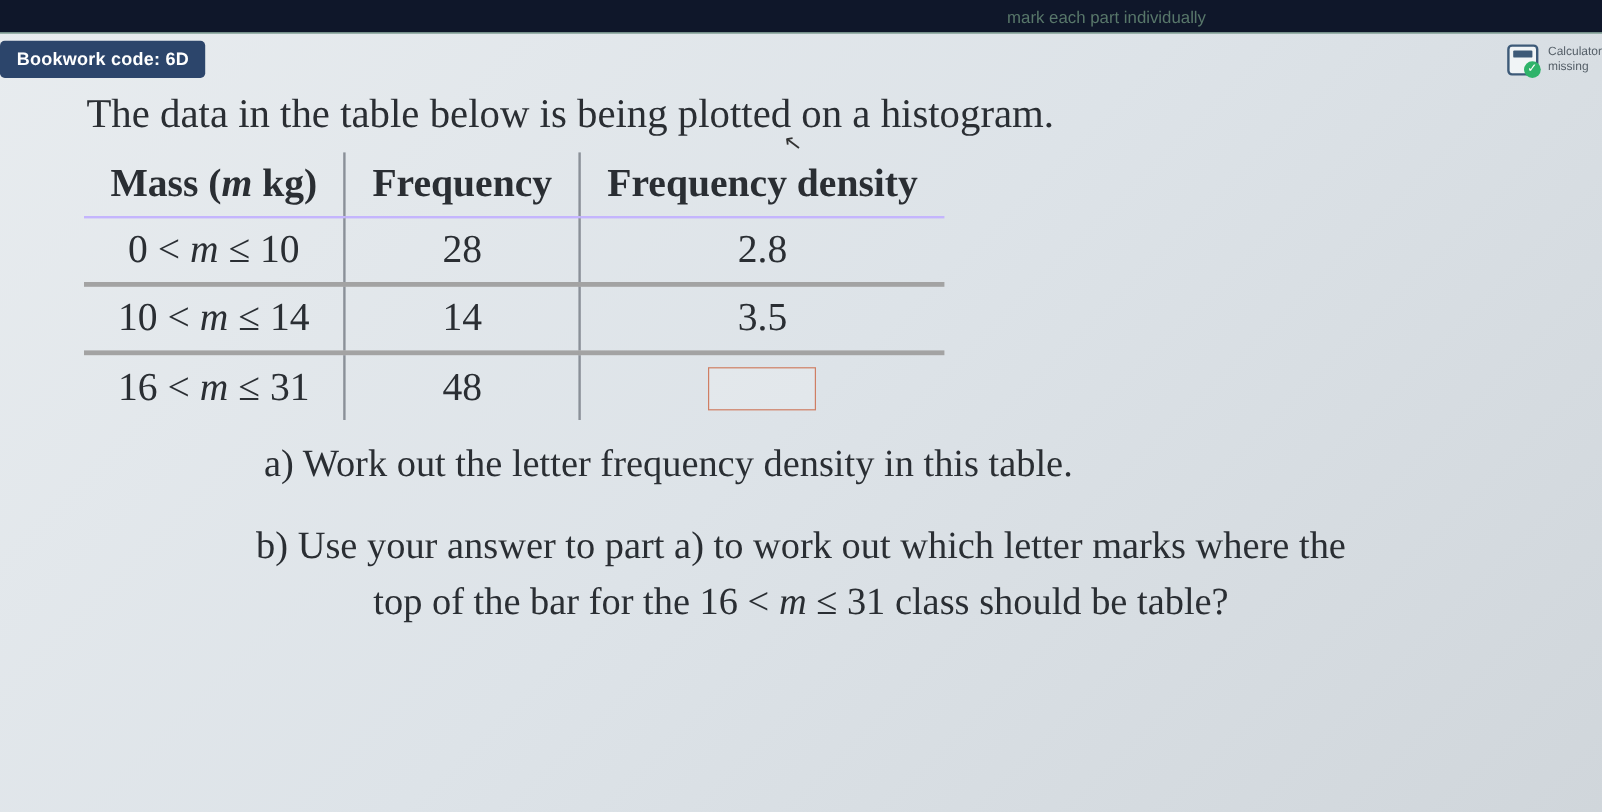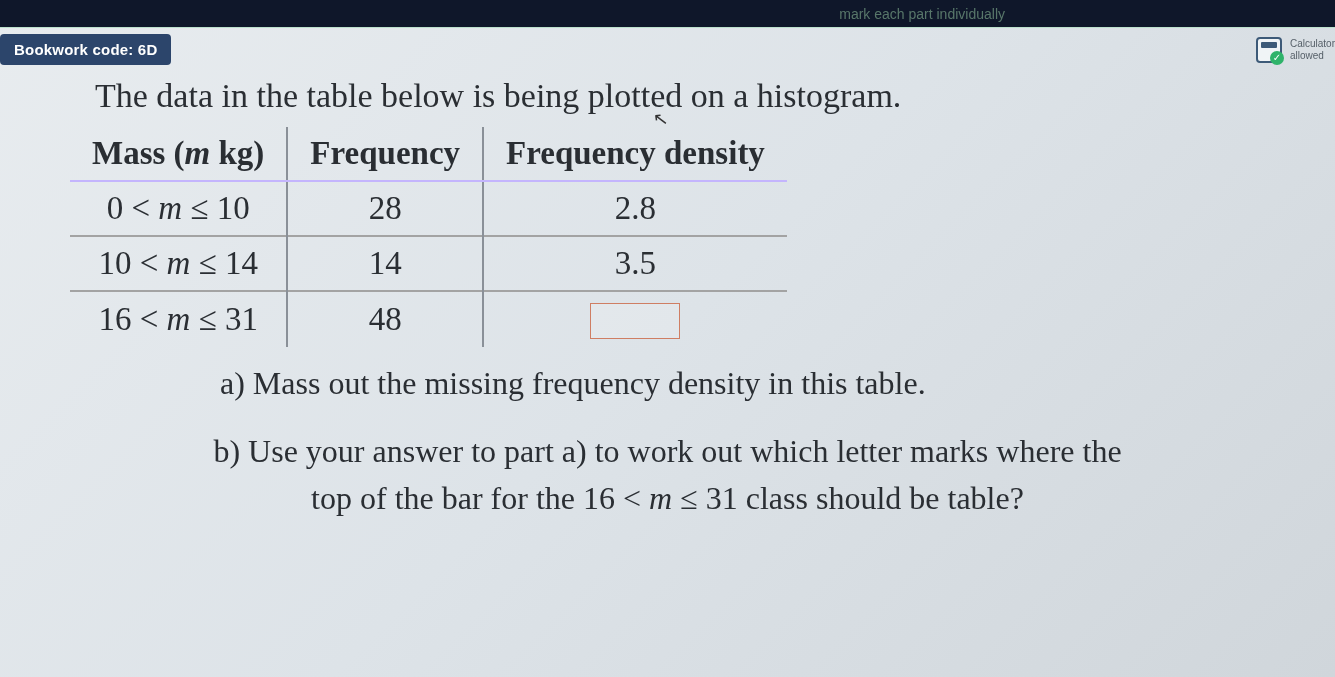--- a/index.html
+++ b/index.html
@@ -73,21 +73,21 @@
     color:#fff;
     border-radius:50%;
     font-size:10px;
     line-height:14px;
     text-align:center;
   }
 
   .intro {
     font-size: 34px;
     color: #2a2e33;
-    padding: 8px 40px 6px 95px;
+    padding: 8px 40px 6px 72px;
     font-family: Georgia, serif;
   }
 
   .data-table {
     margin: 6px 0 0 70px;
     border-collapse: collapse;
     font-size: 33px;
     color: #2a2e33;
   }
   .data-table th, .data-table td {
@@ -101,21 +101,21 @@
     border-bottom: 2px solid #c4b5fd;
   }
   .data-table th:first-child,
   .data-table td:first-child {
     border-right: 2px solid #8a9098;
   }
   .data-table th:nth-child(2),
   .data-table td:nth-child(2) {
     border-right: 2px solid #8a9098;
   }
-  .data-table tbody tr { border-bottom: 2px solid #a3a3a3; }
+  .data-table tbody tr { border-bottom: 4px solid #a3a3a3; }
   .data-table tbody tr:last-child { border-bottom: none; }
 
   .mass-cell { font-style: italic; font-family: Georgia, serif; }
   .mass-cell .plain { font-style: normal; }
   .mass-header-var { font-style: italic; }
 
   .answer-box {
     display: inline-block;
     width: 90px; height: 36px;
     border: 1px solid #cf7e63;
@@ -155,21 +155,21 @@
 <div class="tip-bar">
   <span>mark each part individually</span>
 </div>
 
 <div class="header-row">
   <div class="bookwork-badge">Bookwork code: 6D</div>
   <div class="calc-block">
     <span class="calc-icon"></span>
     <span>
       <span>Calculator</span><br>
-      <span>allowed</span>
+      <span>missing</span>
     </span>
   </div>
 </div>
 
 <div class="intro">The data in the table below is being plotted on a histogram.</div>
 
 <table class="data-table">
   <thead>
     <tr>
       <th>
@@ -211,20 +211,20 @@
         <span class="plain">31</span>
       </td>
       <td>48</td>
       <td>
         <span class="answer-box"></span>
       </td>
     </tr>
   </tbody>
 </table>
 
-<div class="q-a">a) Mass out the missing frequency density in this table.</div>
+<div class="q-a">a) Work out the letter frequency density in this table.</div>
 
 <div class="q-b">
   <span>b) Use your answer to part a) to work out which letter marks where the</span><br>
   <span>top of the bar for the </span><span class="math"><span class="plain">16</span> <span class="plain">&lt;</span> <span>m</span> <span class="plain">≤</span> <span class="plain">31</span></span><span> class should be table?</span>
 </div>
 
 <div class="cursor">↖</div>
 
 </body></html>

